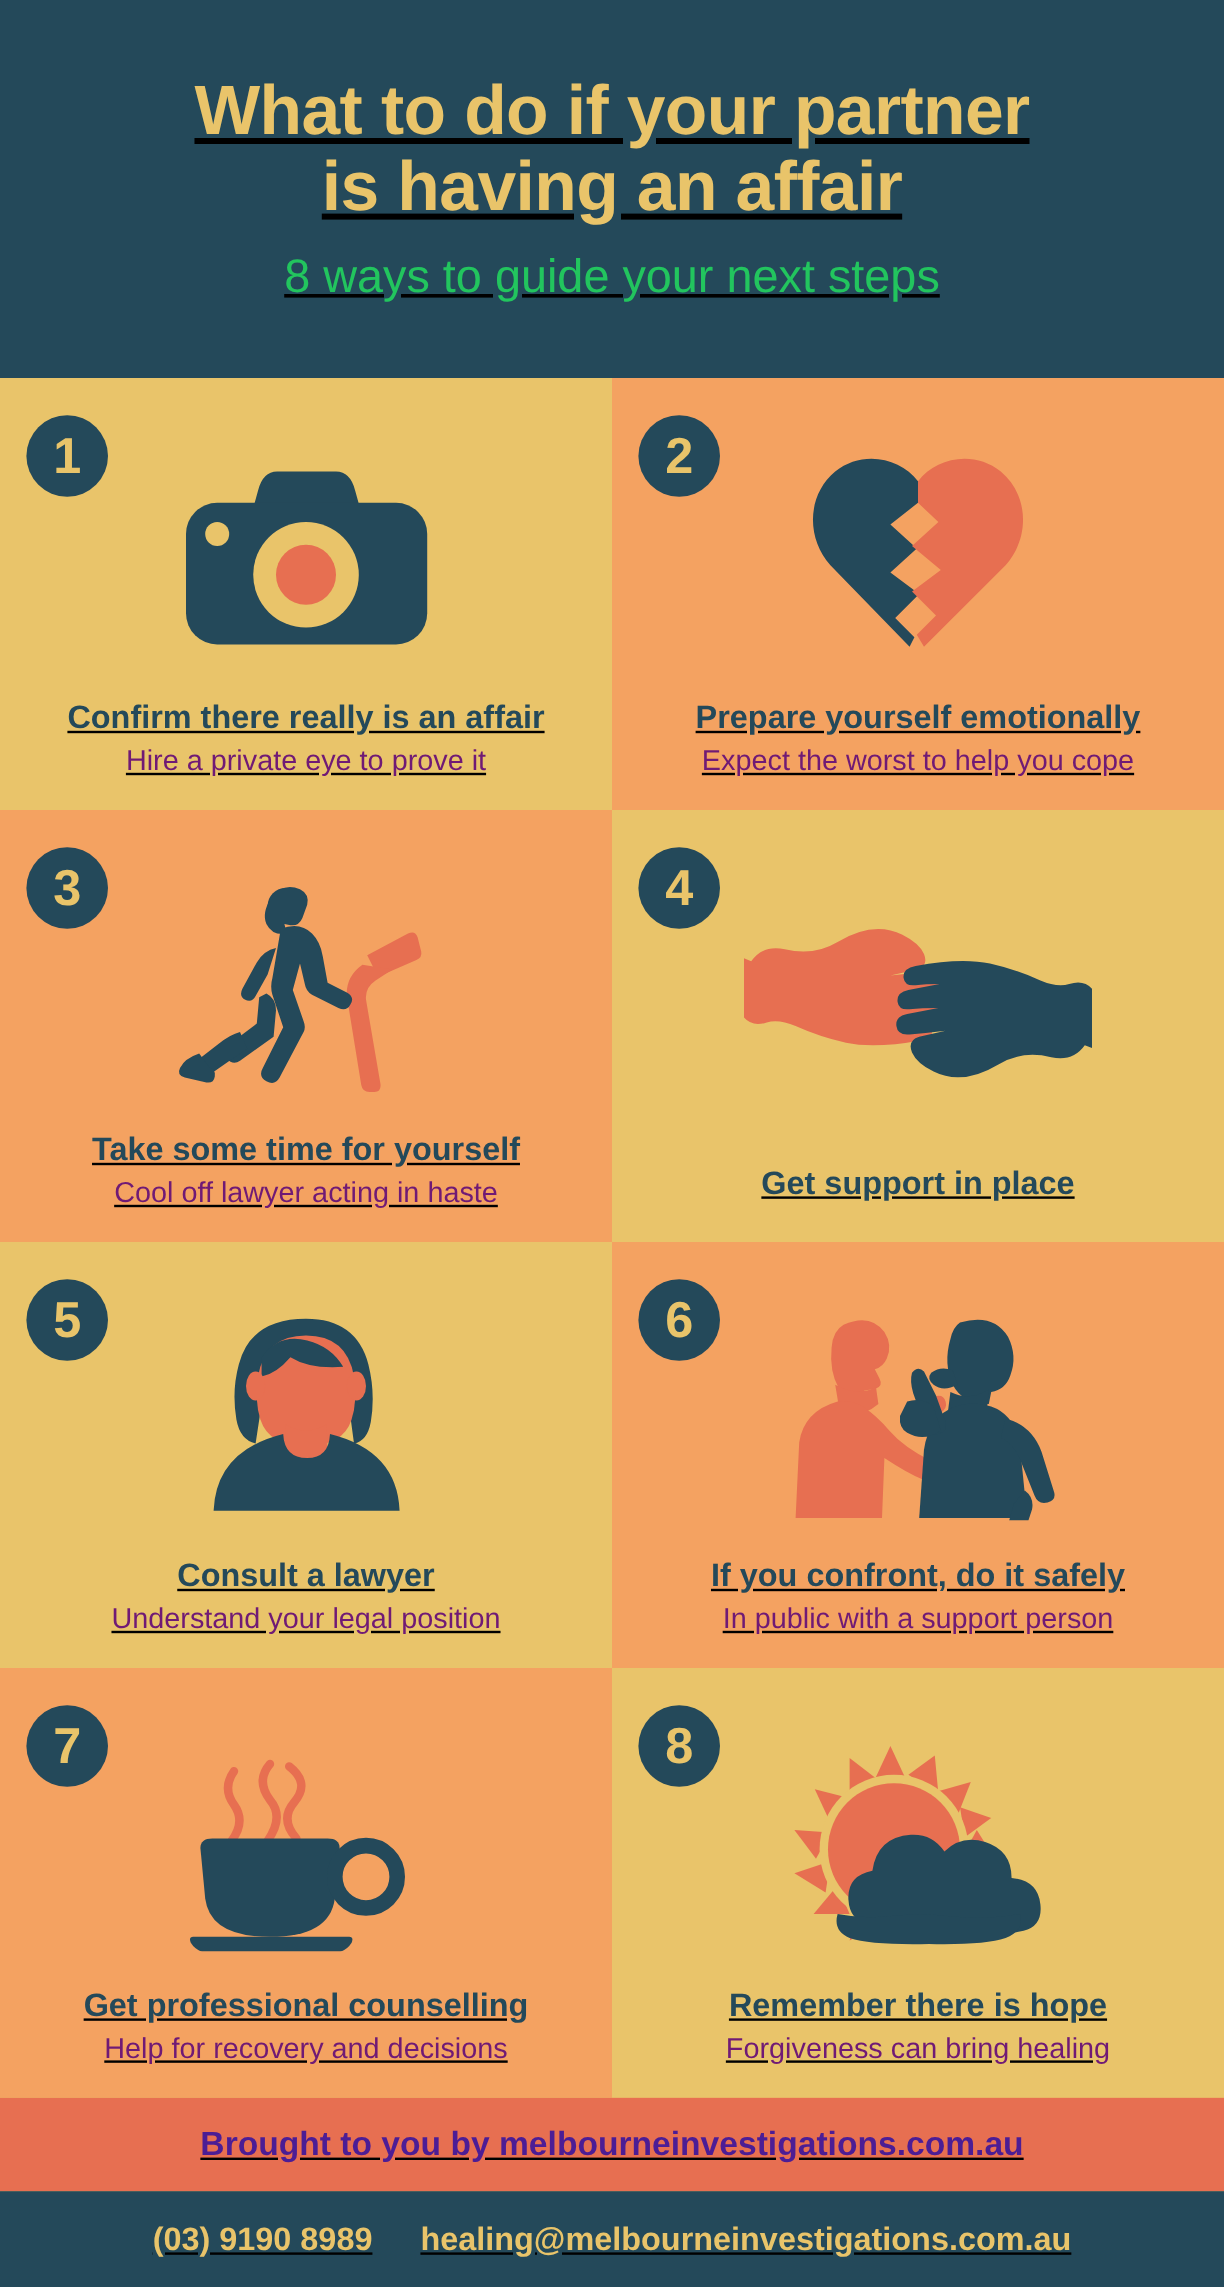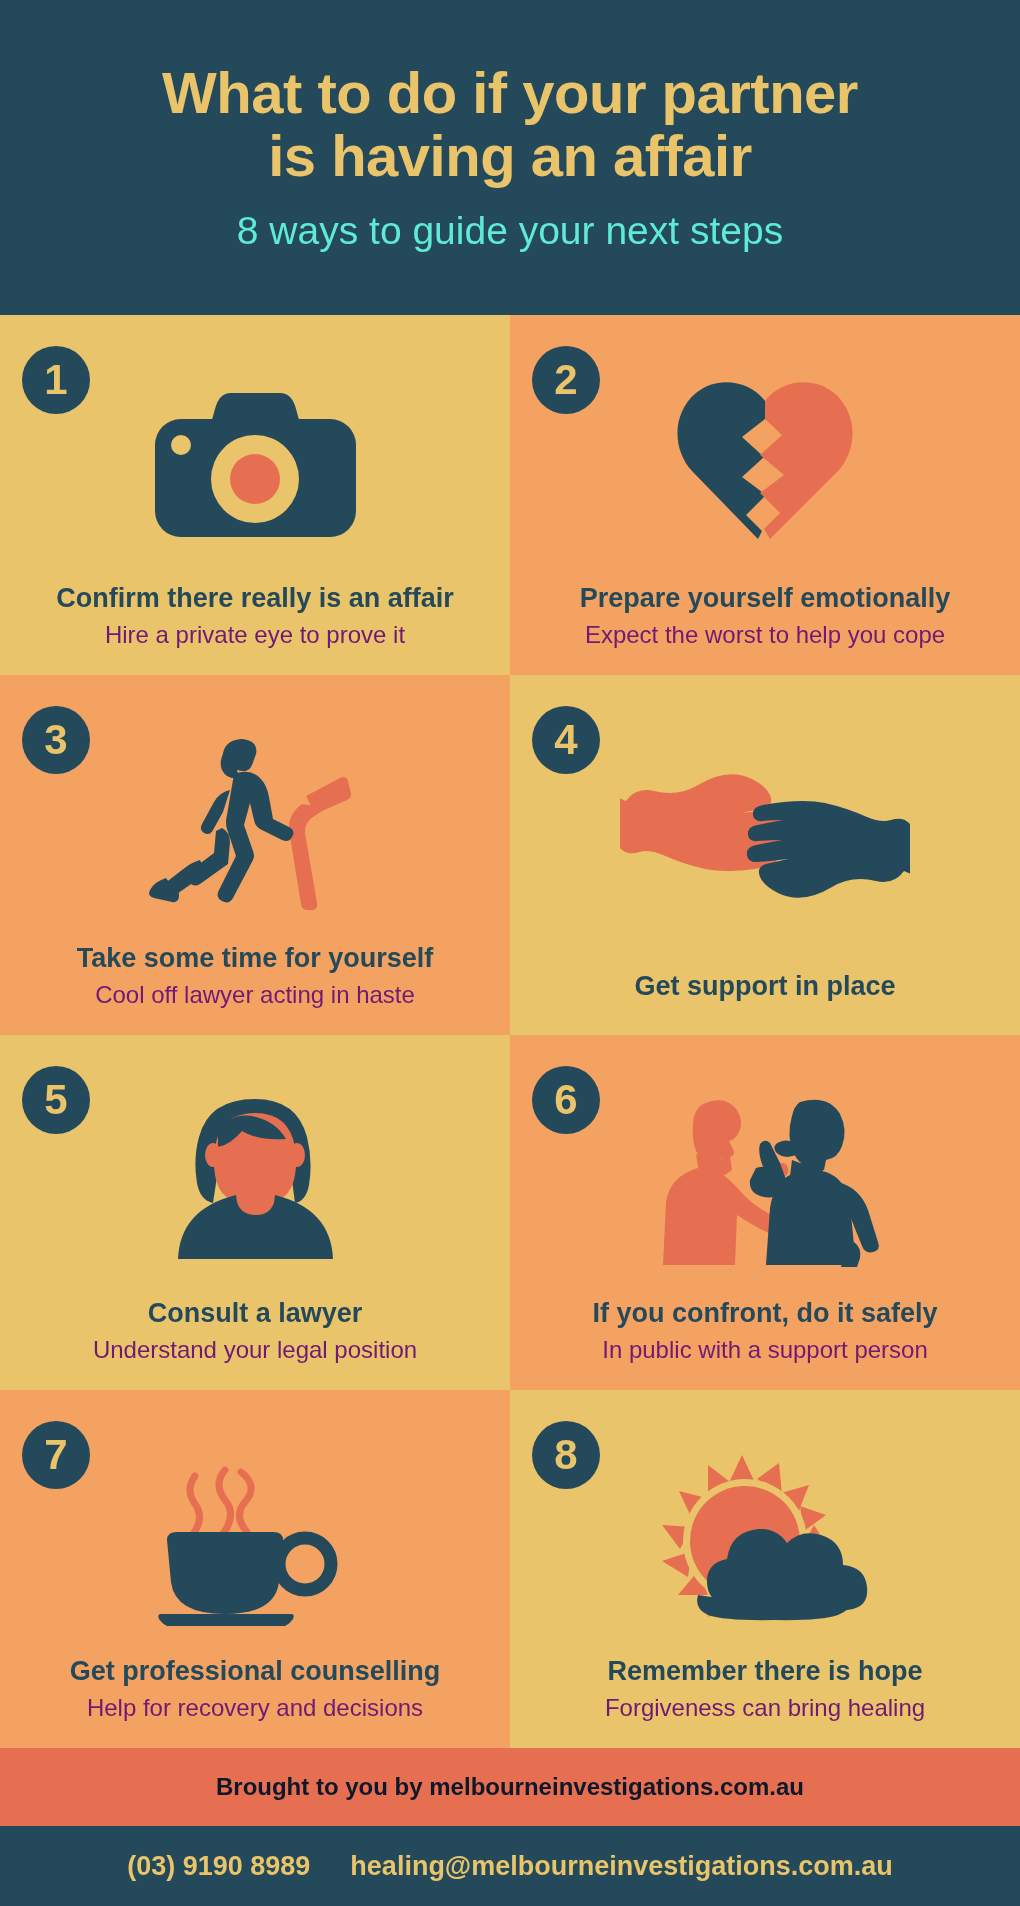--- a/index.html
+++ b/index.html
@@ -1,21 +1,21 @@
 <!DOCTYPE html>
 <html><head>
 <meta charset="utf-8">
 <style>
   html,body{margin:0;padding:0;}
   body{
     width:1020px;height:1906px;
     font-family:"Liberation Sans", sans-serif;
     background:#e9c46a;overflow:hidden;
   }
-  .infographic{width:1020px;height:1906px;position:relative;display:flex;flex-direction:column;}
+  .infographic{width:1020px;height:1906px;position:relative;display:flex;flex-direction:column;text-decoration:underline;}
 
   
   .header{
     background:#24495a;
     height:315px;
     flex:0 0 315px;
     display:flex;flex-direction:column;
     align-items:center;justify-content:center;
     text-align:center;
   }
@@ -23,21 +23,21 @@
     color:#e9c46a;
     font-size:58px;
     font-weight:bold;
     line-height:1.07;
     letter-spacing:-0.5px;
     margin:0 0 6px 0;
     padding:0 40px;
   }
   .header-title .line{display:block;}
   .header-sub{
-    color:#5eead4;
+    color:#22c55e;
     font-size:39px;
     font-weight:normal;
     margin:16px 0 0 0;
     letter-spacing:0px;
   }
 
   
   .grid{
     flex:0 0 1433px;
     display:grid;
@@ -90,22 +90,22 @@
     margin:0;
   }
 
   
   .footer-brand{
     flex:0 0 78px;
     background:#e76f51;
     display:flex;align-items:center;justify-content:center;
   }
   .footer-brand-text{
-    color:#0f172a;
-    font-size:24px;
+    color:#4c1d95;
+    font-size:28px;
     font-weight:bold;
   }
   .footer-contact{
     flex:0 0 80px;
     background:#24495a;
     display:flex;align-items:center;justify-content:center;
     gap:40px;
   }
   .footer-contact span{
     color:#e9c46a;

